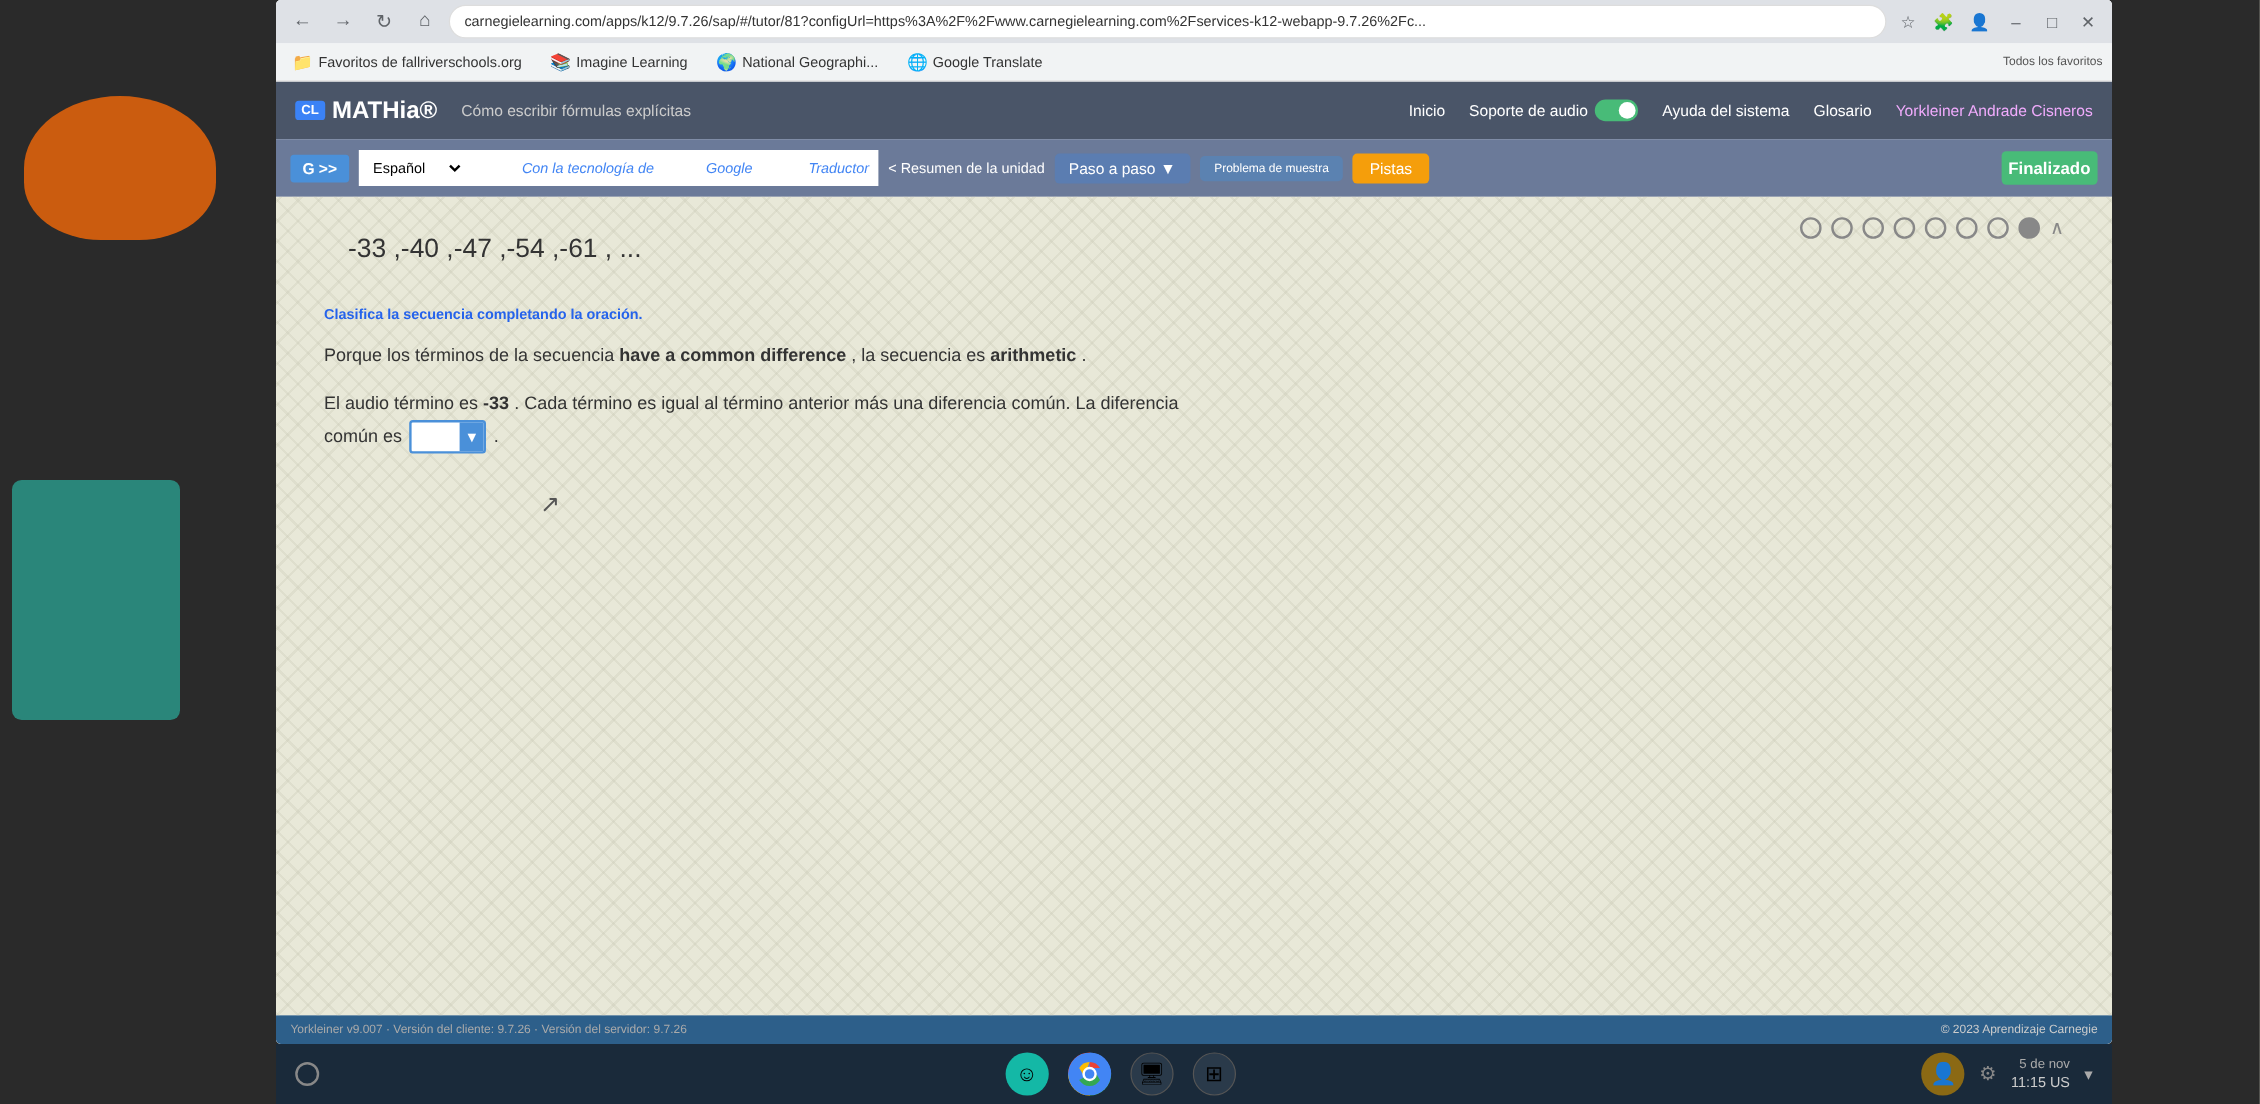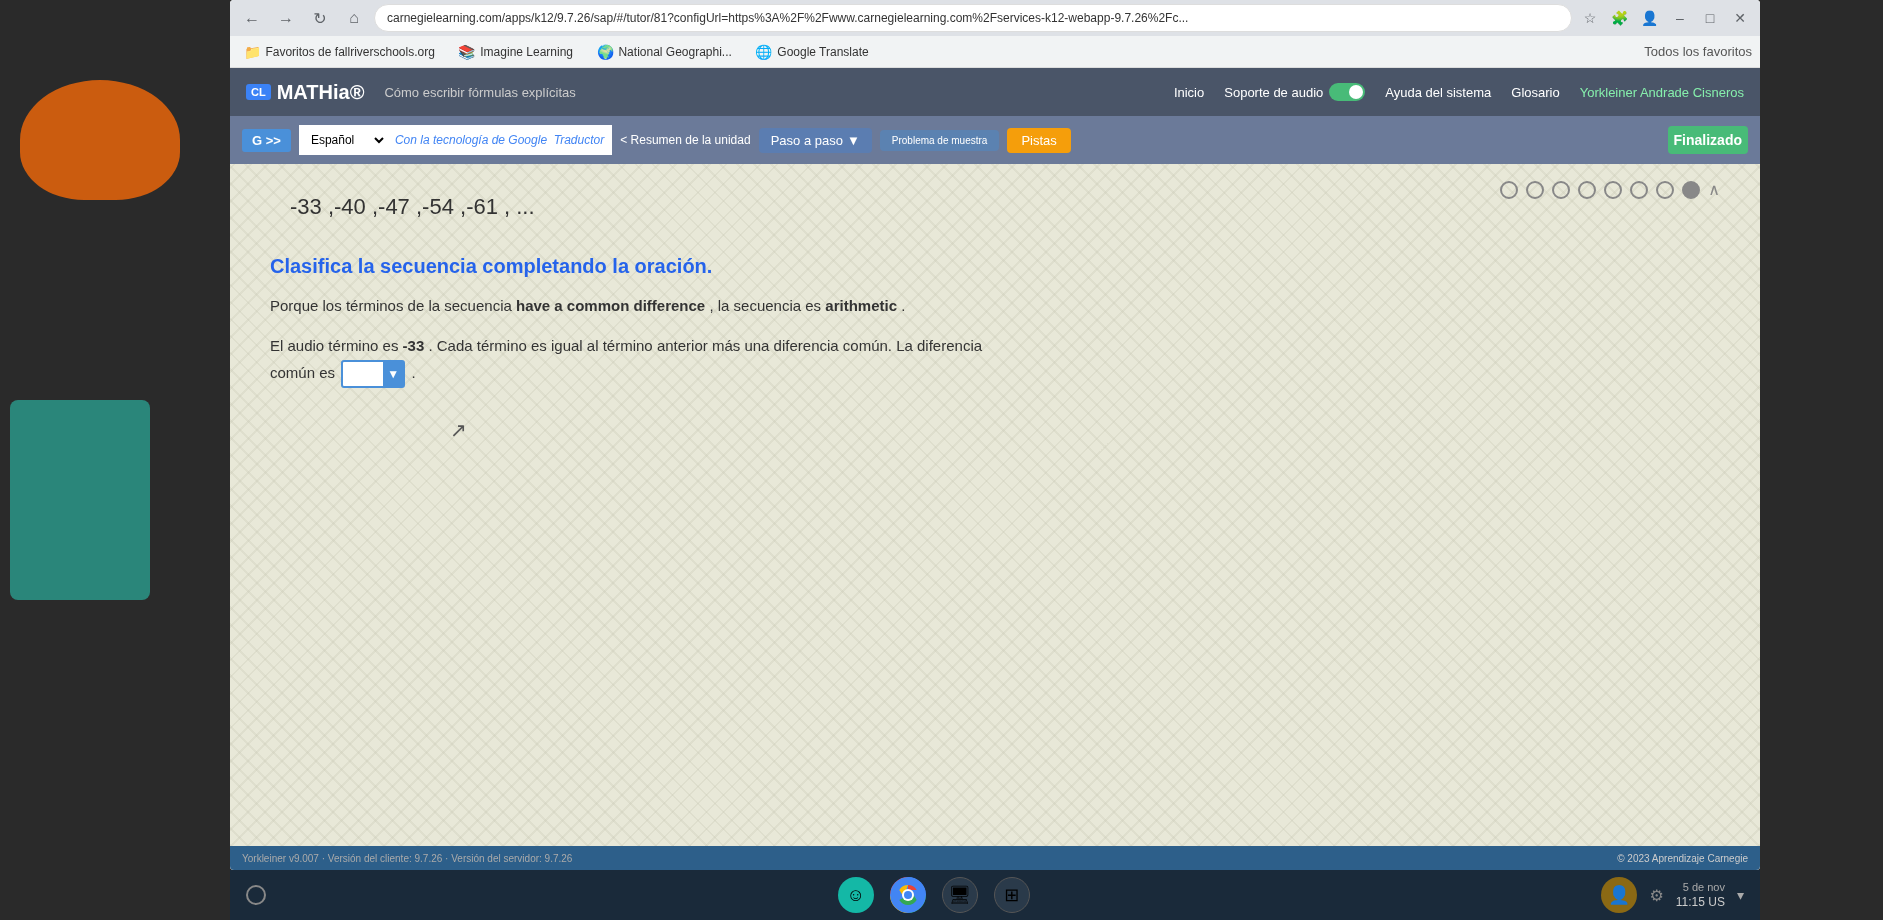--- a/index.html
+++ b/index.html
@@ -120,21 +120,21 @@
     .bookmark-item {
       display: flex; align-items: center; gap: 4px;
       cursor: pointer;
       padding: 2px 6px;
       border-radius: 4px;
       white-space: nowrap;
     }
     .bookmark-icon { font-size: 14px; }
     .bookmark-separator { flex: 1; }
     .todos-favoritos {
-      font-size: 13px;
+      font-size: 10px;
       color: #555;
       cursor: pointer;
       white-space: nowrap;
       text-align: right;
     }
 
     
     .page-content {
       flex: 1;
       overflow: hidden;
@@ -188,21 +188,21 @@
       position: relative;
       cursor: pointer;
     }
     .toggle-knob {
       position: absolute;
       right: 2px; top: 2px;
       width: 14px; height: 14px;
       background: white;
       border-radius: 50%;
     }
-    .user-name { color: #86efac; cursor: pointer; }
+    .user-name { color: #f0abfc; cursor: pointer; }
 
     
     .toolbar {
       height: 48px;
       background: #6b7a99;
       display: flex;
       align-items: center;
       padding: 0 12px;
       gap: 8px;
     }
@@ -227,21 +227,21 @@
       border: none;
       background: transparent;
       font-size: 12px;
       outline: none;
       min-width: 80px;
     }
     .translate-brand {
       font-size: 12px;
       color: #555;
     }
-    .translate-brand span { color: #4285F4; font-style: italic; }
+    .translate-brand span { color: #4285F4; font-style: italic; margin-left: 40px; }
     .resumen-btn {
       font-size: 12px;
       color: white;
       cursor: pointer;
     }
     .paso-btn {
       background: #5b7db1;
       color: white;
       border: none;
       padding: 5px 12px;
@@ -341,21 +341,21 @@
       margin-left: 20px;
     }
 
     .seq-term {
       font-size: 22px;
       color: #333;
       font-weight: normal;
     }
 
     .classify-instruction {
-      font-size: 20px;
+      font-size: 12px;
       color: #2563eb;
       font-weight: bold;
       margin-bottom: 16px;
     }
 
     .because-text {
       font-size: 15px;
       color: #333;
       margin-bottom: 14px;
       line-height: 1.6;

